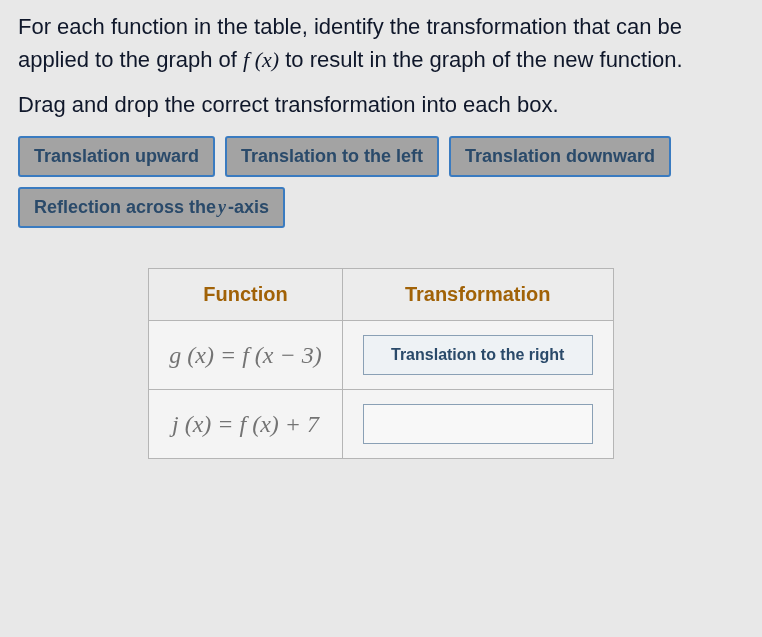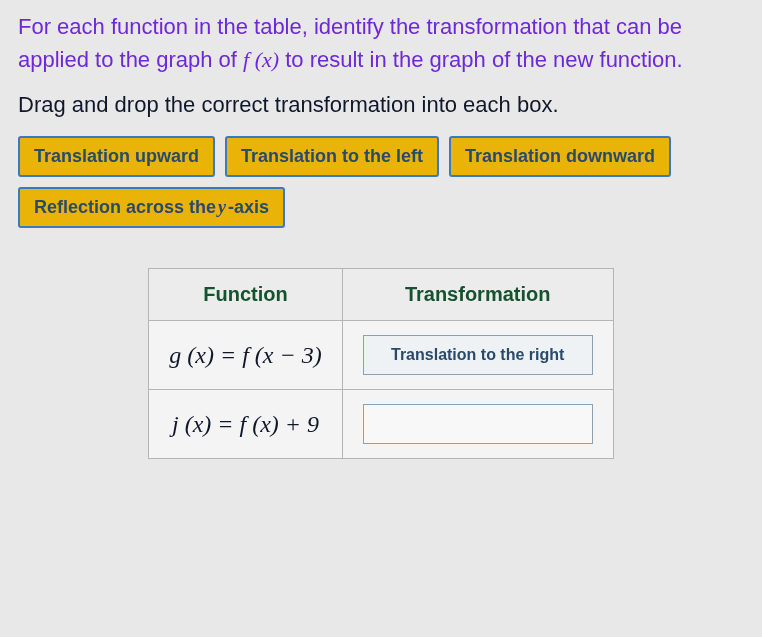--- a/index.html
+++ b/index.html
@@ -8,37 +8,37 @@
       background: #e8e8e8;
       width: 762px;
       height: 637px;
       padding: 10px 18px;
       color: #333;
       overflow: hidden;
     }
     .question-text {
       font-size: 22px;
       line-height: 1.5;
-      color: #6d28d9;
+      color: #0f172a;
       margin-bottom: 16px;
     }
     .instruction-text {
       font-size: 22px;
       color: #0f172a;
       margin-bottom: 18px;
     }
     .chips-container {
       display: flex;
       flex-wrap: wrap;
       gap: 10px;
       margin-bottom: 40px;
     }
     .chip {
       border: 2px solid #3a7bc0;
-      background: #eab308;
+      background: #a3a3a3;
       color: #2a4a6a;
       font-weight: bold;
       font-size: 18px;
       padding: 8px 14px;
       border-radius: 3px;
       cursor: grab;
       user-select: none;
       display: inline-flex;
       align-items: center;
     }
@@ -54,27 +54,27 @@
     table.answer-table th,
     table.answer-table td {
       border: 1px solid #b5b5b5;
       padding: 14px 20px;
       text-align: center;
       vertical-align: middle;
     }
     table.answer-table th {
       font-weight: bold;
       font-size: 20px;
-      color: #14532d;
+      color: #a16207;
       background: #ececec;
     }
     .func-cell {
       font-family: 'Times New Roman', serif;
       font-size: 24px;
-      color: #0f172a;
+      color: #737373;
       font-style: italic;
       white-space: nowrap;
     }
     .dropzone {
       min-width: 230px;
       min-height: 40px;
       border: 1px solid #8aa0b5;
       background: #eef2f5;
       font-weight: bold;
       font-size: 16px;
@@ -136,21 +136,21 @@
     <tbody>
       <tr>
         <td class="func-cell">g (x) = f (x − 3)</td>
         <td>
           <div class="dropzone">
             <span>Translation to the right</span>
           </div>
         </td>
       </tr>
       <tr>
-        <td class="func-cell">j (x) = f (x) + 9</td>
+        <td class="func-cell">j (x) = f (x) + 7</td>
         <td>
           <div class="dropzone empty">
             <span></span>
           </div>
         </td>
       </tr>
     </tbody>
   </table>
 </div>
 

